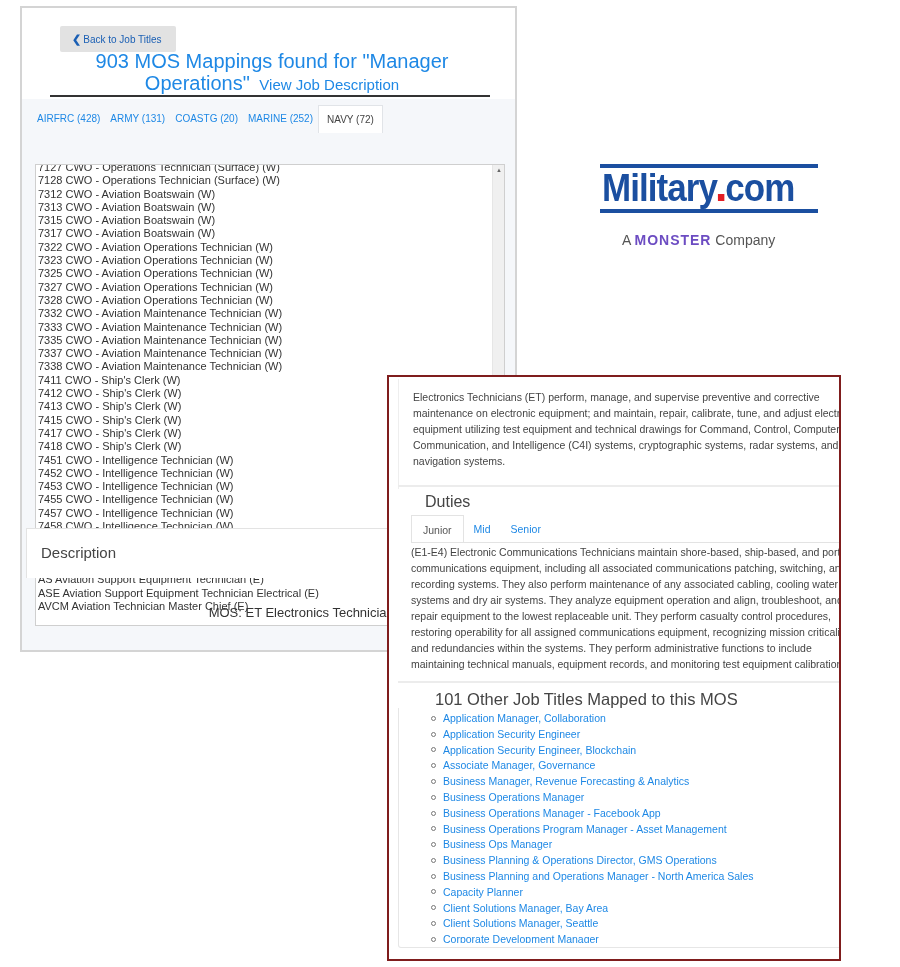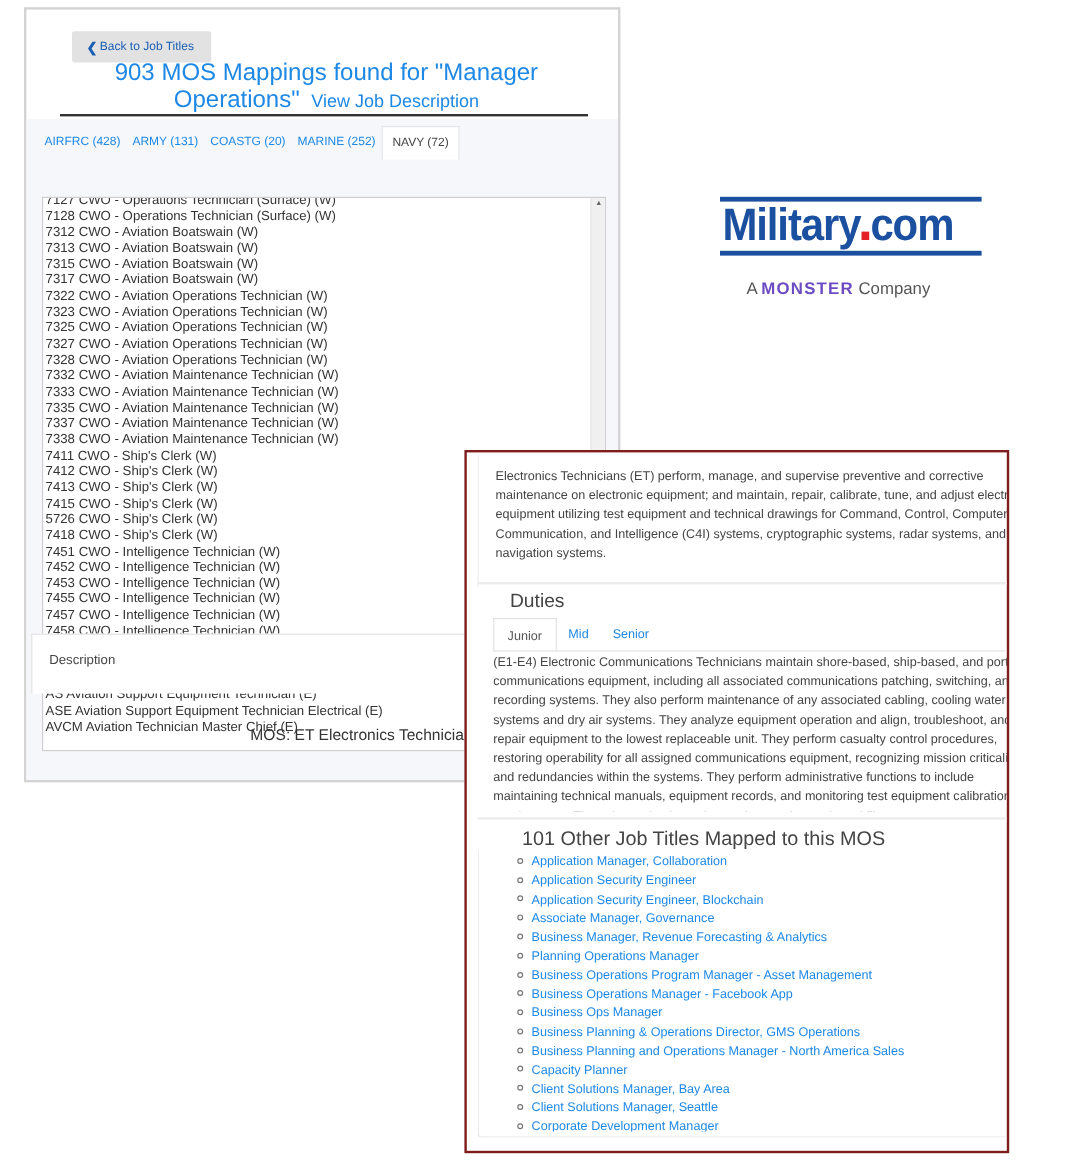--- a/index.html
+++ b/index.html
@@ -46,21 +46,21 @@
   .scrollbar .thumb { position: absolute; left: 1px; width: 9px; background: #c3c3c3; }
 
   .mos-caption {
     position: absolute; left: 0; top: 506px; width: 497px; text-align: center;
     font-size: 13px; color: #333; padding-left: 120px;
   }
   .desc-card {
     position: absolute; left: 4px; top: 520px; width: 492px; height: 50px;
     background: #fff; border: 1px solid #e3e3e3; border-bottom: none;
   }
-  .desc-card h3 { font-weight: normal; font-size: 11px; color: #444; margin: 15px 0 0 14px; }
+  .desc-card h3 { font-weight: normal; font-size: 15px; color: #444; margin: 15px 0 0 14px; }
 
   
   .logo { position: absolute; left: 600px; top: 164px; width: 230px; height: 90px; }
   .logo .bar { position: absolute; left: 0; width: 218px; height: 4px; background: #1b4fa0; }
   .logo .word {
     position: absolute; left: 2px; top: 4px; font-family: "Liberation Sans", sans-serif;
     font-weight: bold; font-size: 38px; letter-spacing: -1px; color: #1b4fa0; line-height: 40px;
     transform: scaleX(0.92); transform-origin: left;
   }
   .logo .dot { display: inline-block; width: 7px; height: 7px; background: #e31e24; vertical-align: baseline; margin: 0 1px; }
@@ -136,21 +136,21 @@
           <li>7328 CWO - Aviation Operations Technician (W)</li>
           <li>7332 CWO - Aviation Maintenance Technician (W)</li>
           <li>7333 CWO - Aviation Maintenance Technician (W)</li>
           <li>7335 CWO - Aviation Maintenance Technician (W)</li>
           <li>7337 CWO - Aviation Maintenance Technician (W)</li>
           <li>7338 CWO - Aviation Maintenance Technician (W)</li>
           <li>7411 CWO - Ship's Clerk (W)</li>
           <li>7412 CWO - Ship's Clerk (W)</li>
           <li>7413 CWO - Ship's Clerk (W)</li>
           <li>7415 CWO - Ship's Clerk (W)</li>
-          <li>5726 CWO - Ship's Clerk (W)</li>
+          <li>7417 CWO - Ship's Clerk (W)</li>
           <li>7418 CWO - Ship's Clerk (W)</li>
           <li>7451 CWO - Intelligence Technician (W)</li>
           <li>7452 CWO - Intelligence Technician (W)</li>
           <li>7453 CWO - Intelligence Technician (W)</li>
           <li>7455 CWO - Intelligence Technician (W)</li>
           <li>7457 CWO - Intelligence Technician (W)</li>
           <li>7458 CWO - Intelligence Technician (W)</li>
           <li>ABCM Aviation Boatswain's Mate Master Chief (E)</li>
           <li>AFCM Aviation Maintenance Master Chief (E)</li>
           <li>AMCS Aviation Structural Mechanic Senior Chief (E)</li>
@@ -207,23 +207,23 @@
 
   <h3 class="other-h">101 Other Job Titles Mapped to this MOS</h3>
   <div class="other-border"></div>
   <div class="other-box">
     <ul id="other-ul">
         <li>Application Manager, Collaboration</li>
         <li>Application Security Engineer</li>
         <li>Application Security Engineer, Blockchain</li>
         <li>Associate Manager, Governance</li>
         <li>Business Manager, Revenue Forecasting &amp; Analytics</li>
-        <li>Planning Operations Manager</li>
+        <li>Business Operations Manager</li>
+        <li>Business Operations Manager - Facebook App</li>
         <li>Business Operations Program Manager - Asset Management</li>
-        <li>Business Operations Manager - Facebook App</li>
         <li>Business Ops Manager</li>
         <li>Business Planning &amp; Operations Director, GMS Operations</li>
         <li>Business Planning and Operations Manager - North America Sales</li>
         <li>Capacity Planner</li>
         <li>Client Solutions Manager, Bay Area</li>
         <li>Client Solutions Manager, Seattle</li>
         <li>Corporate Development Manager</li>
       </ul>
     <div class="scrollbar">
       <span class="arrow-up">▲</span>

